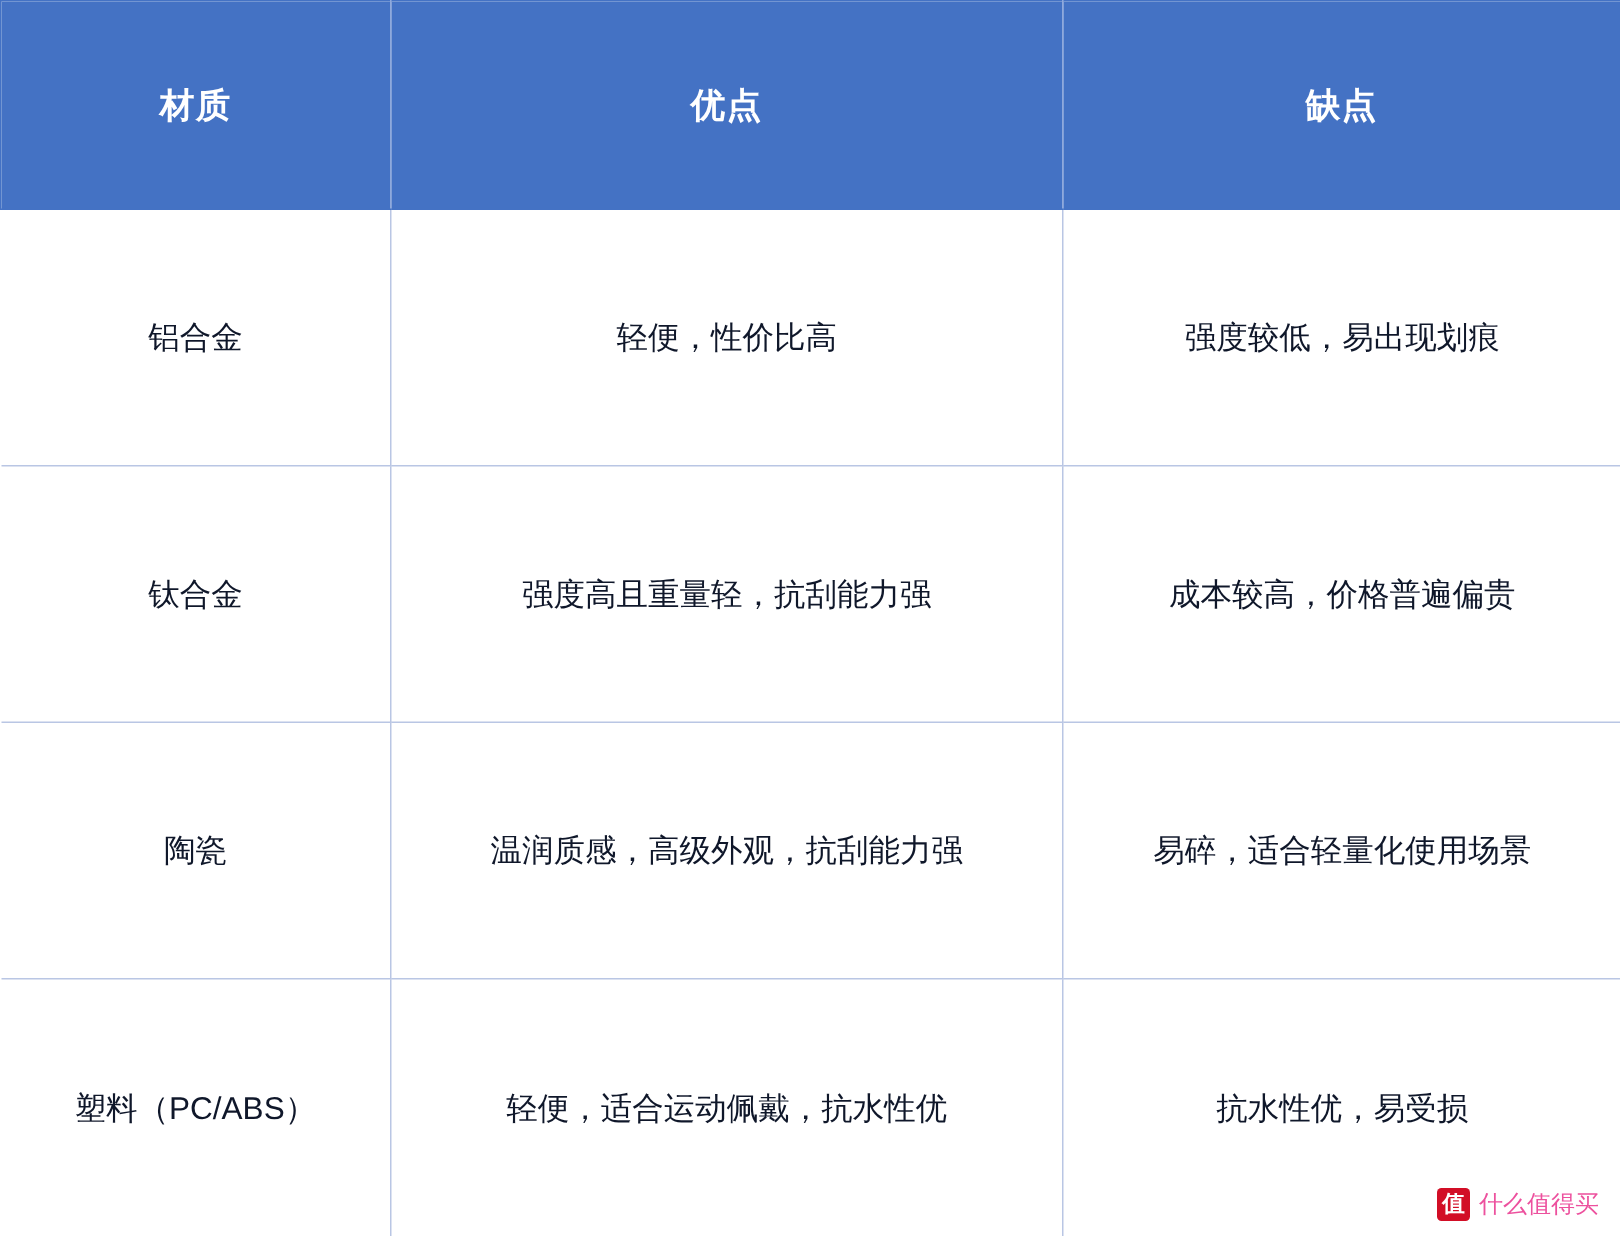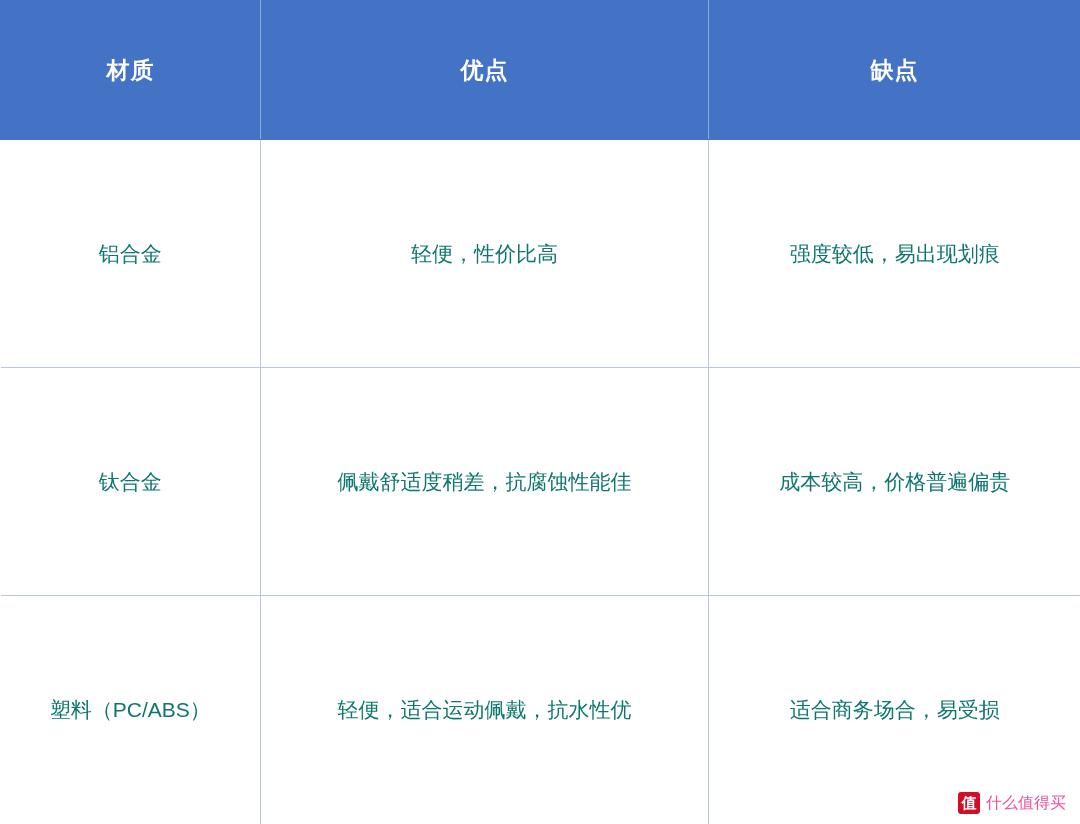--- a/index.html
+++ b/index.html
@@ -46,21 +46,21 @@
   }
   thead th:last-child {
     border-right-color: #4472c4;
     font-family: Liberation Serif, serif;
   }
 
   tbody td {
     border: 1px solid #b9c6e4;
     text-align: center;
     vertical-align: middle;
-    color: #0f766e;
+    color: #0f172a;
     font-size: 21px;
     height: 137px;
     padding: 4px 10px;
     box-sizing: border-box;
     background: #ffffff;
   }
   tbody td.cell-material {
     font-size: 21px;
   }
   tbody tr:last-child td {
@@ -118,27 +118,32 @@
       </tr>
     </thead>
     <tbody>
       <tr>
         <td class="cell-material">铝合金</td>
         <td>轻便，性价比高</td>
         <td>强度较低，易出现划痕</td>
       </tr>
       <tr>
         <td class="cell-material">钛合金</td>
-        <td>佩戴舒适度稍差，抗腐蚀性能佳</td>
+        <td>强度高且重量轻，抗刮能力强</td>
         <td>成本较高，价格普遍偏贵</td>
+      </tr>
+      <tr>
+        <td class="cell-material">陶瓷</td>
+        <td>温润质感，高级外观，抗刮能力强</td>
+        <td>易碎，适合轻量化使用场景</td>
       </tr>
       <tr>
         <td class="cell-material">塑料（PC/ABS）</td>
         <td>轻便，适合运动佩戴，抗水性优</td>
-        <td>适合商务场合，易受损</td>
+        <td>抗水性优，易受损</td>
       </tr>
     </tbody>
   </table>
 </div>
 
 <div class="watermark">
   <span class="wm-badge">值</span>
   <span class="wm-text">什么值得买</span>
 </div>
 

